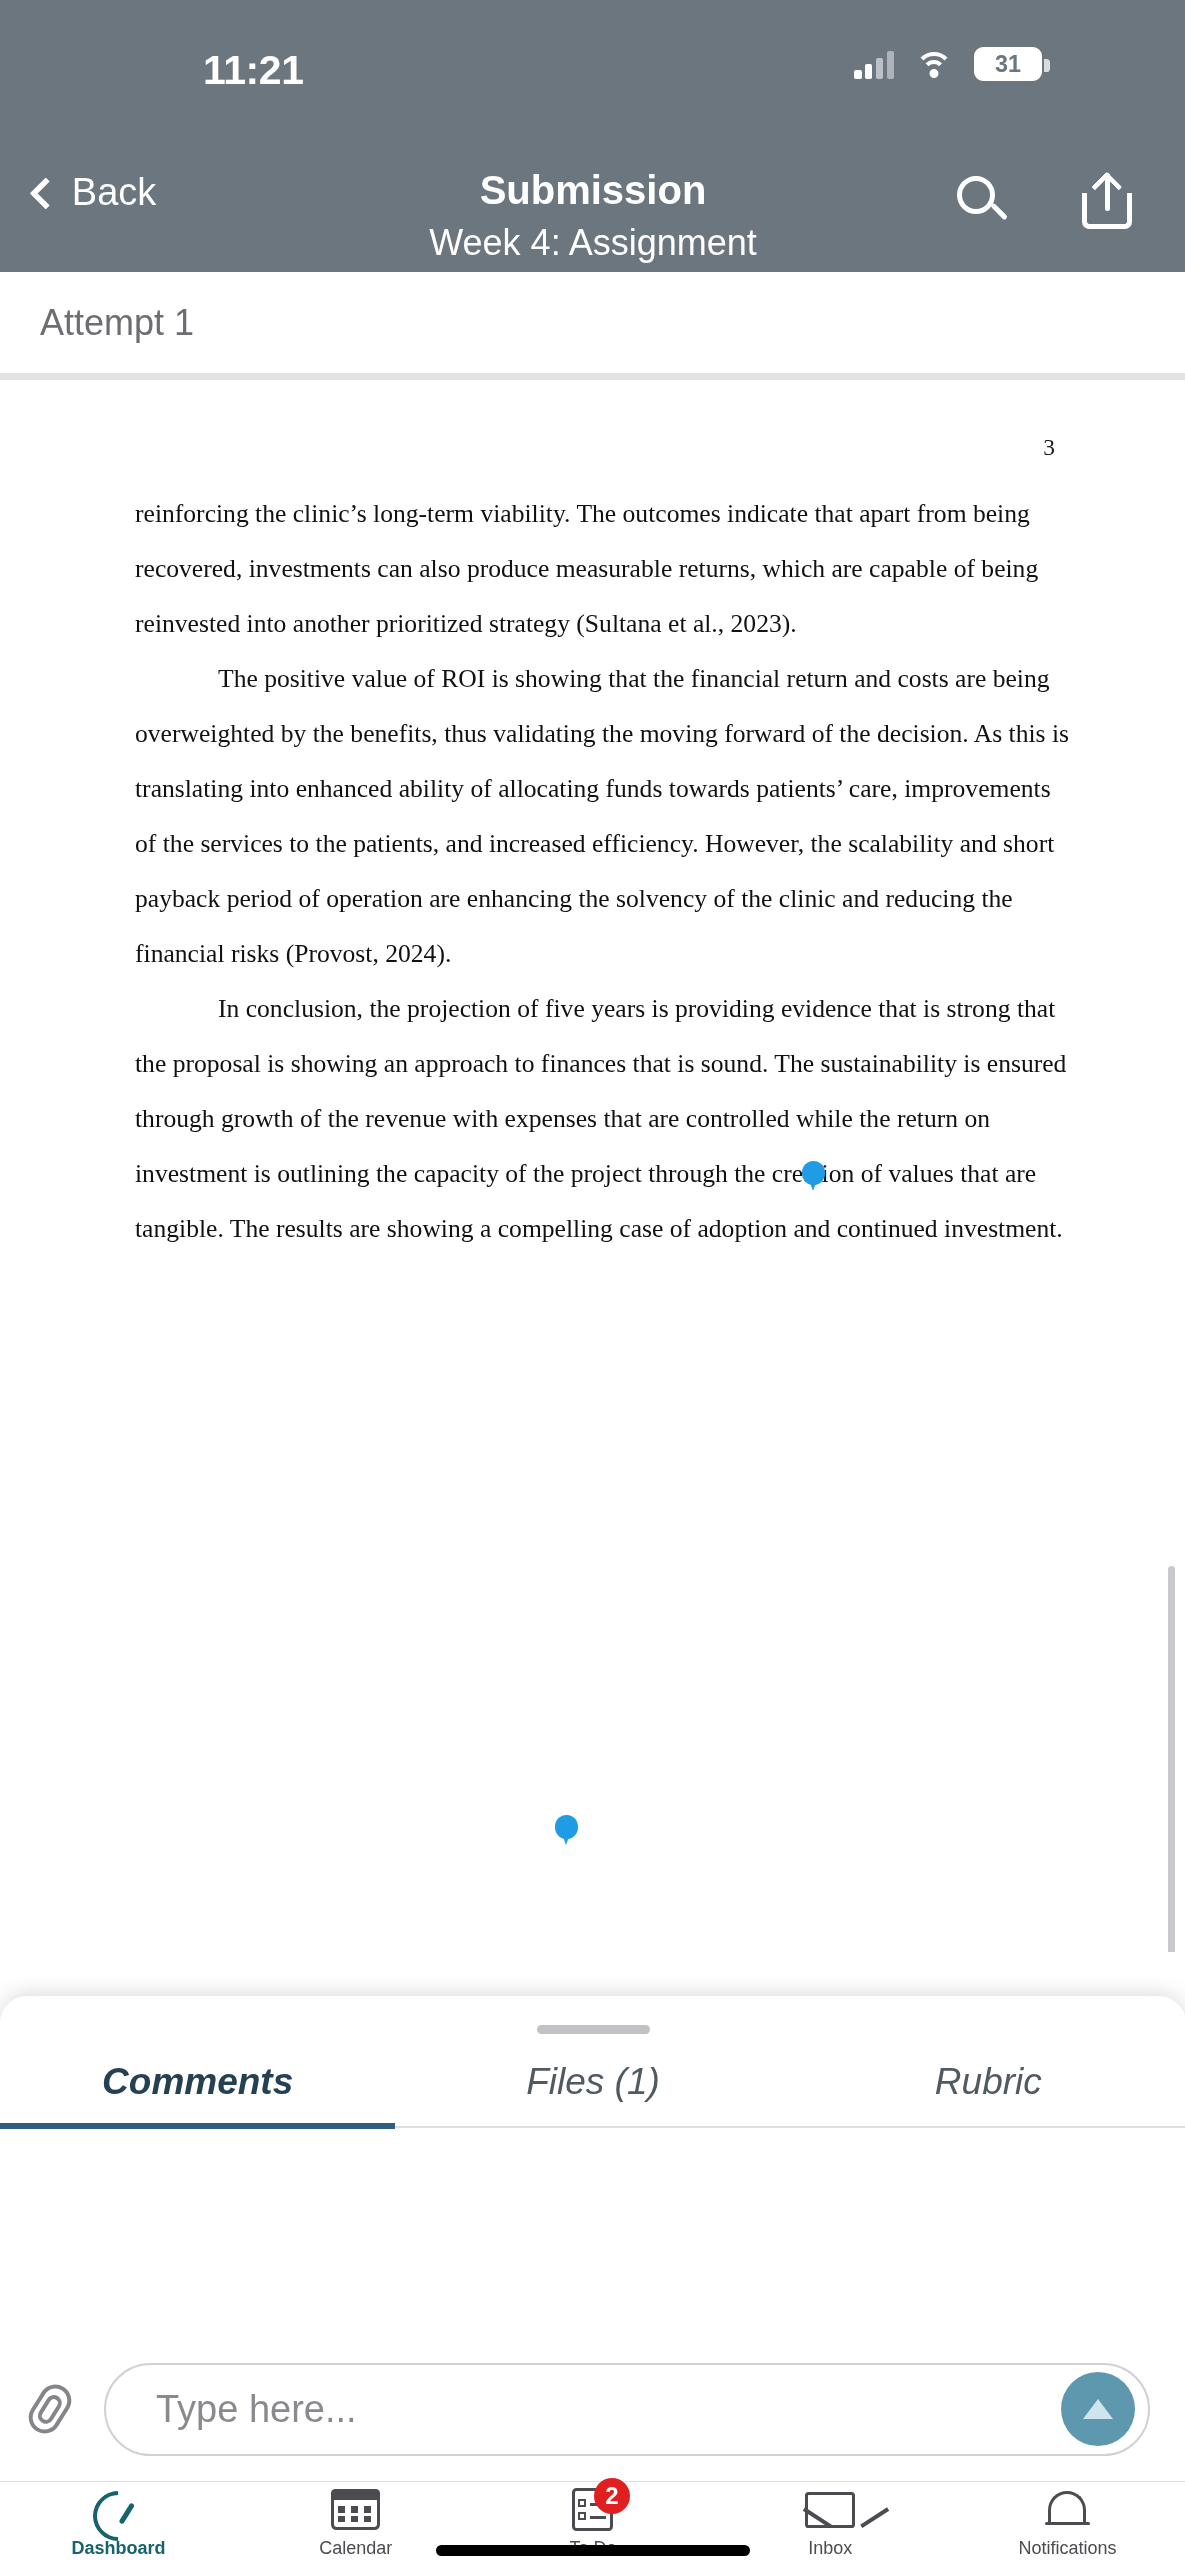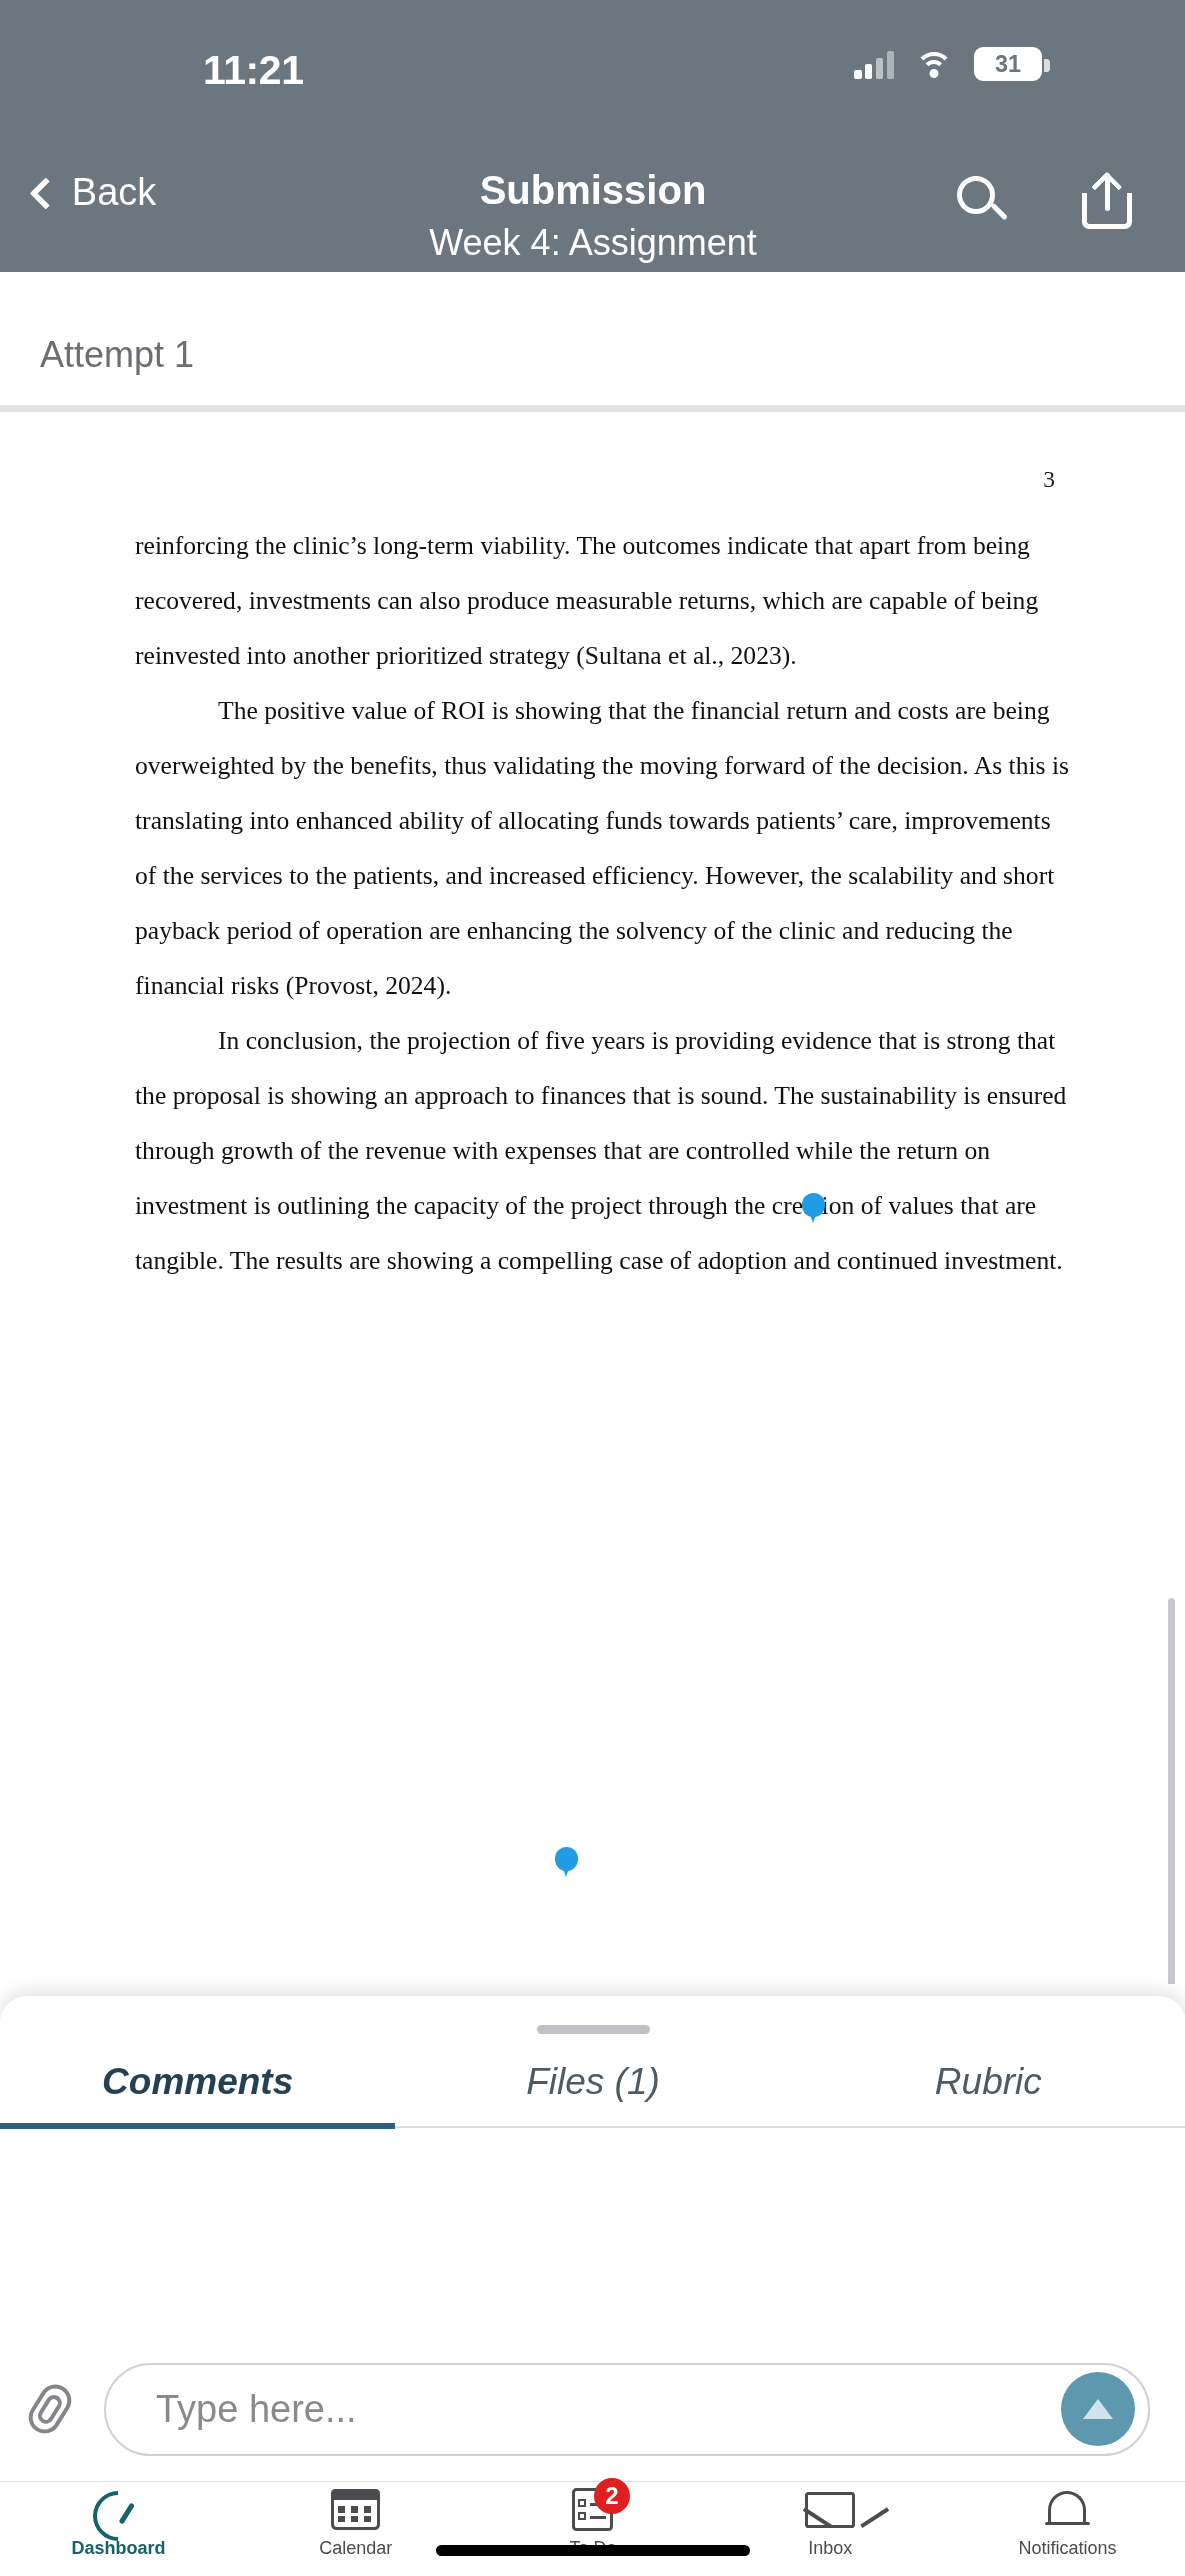--- a/index.html
+++ b/index.html
@@ -150,21 +150,20 @@
   
   .attempt-bar {
     height: 101px;
     background: #ffffff;
     display: flex;
     align-items: center;
     justify-content: space-between;
     padding: 0 40px;
     color: #6d6d72;
     font-size: 36px;
-    margin-top: 32px;
   }
   .attempt-divider { height: 7.2px; background: #e3e3e5; }
 
   
   .doc-area {
     position: relative;
     height: 1572px;
     background: #ffffff;
     overflow: hidden;
   }

